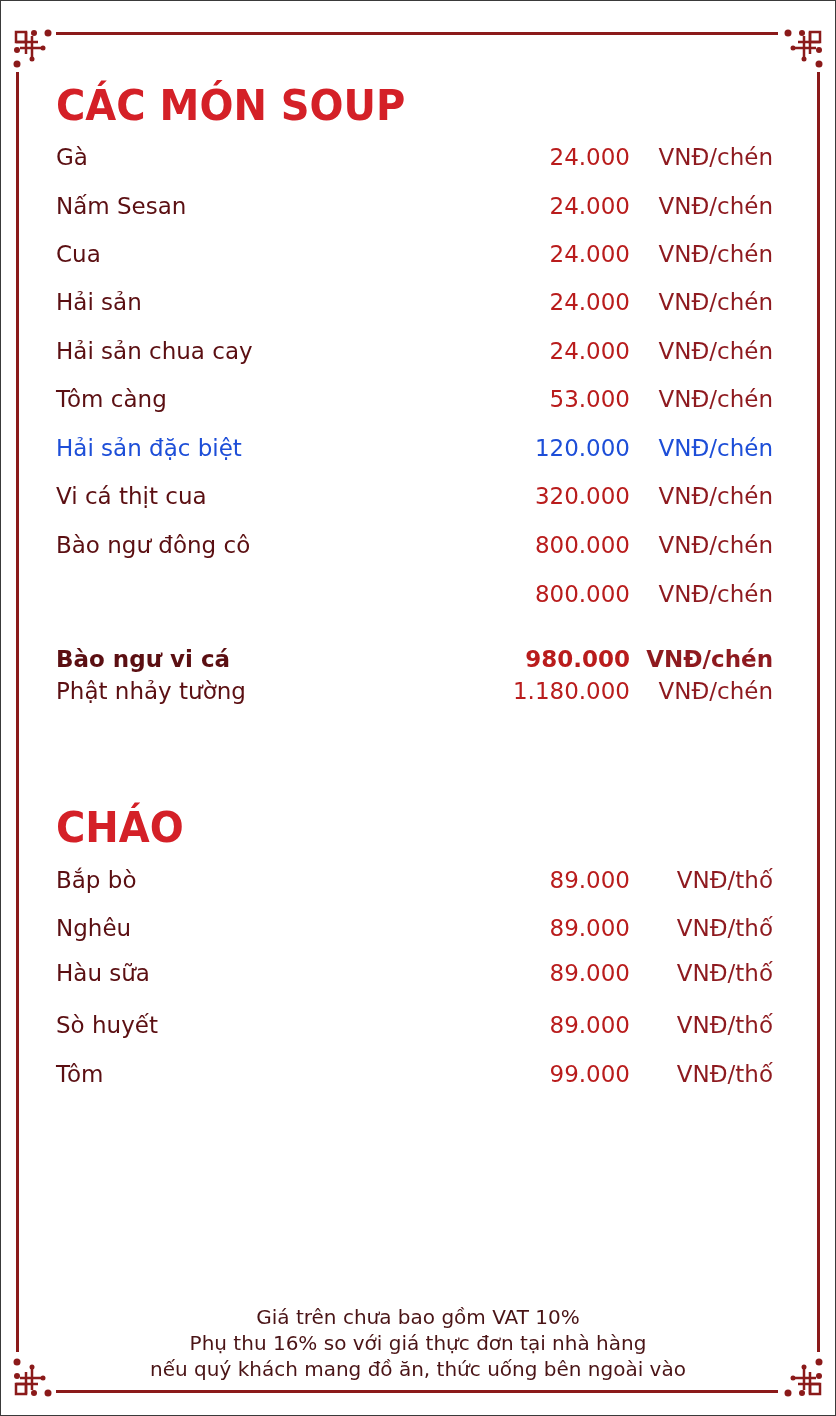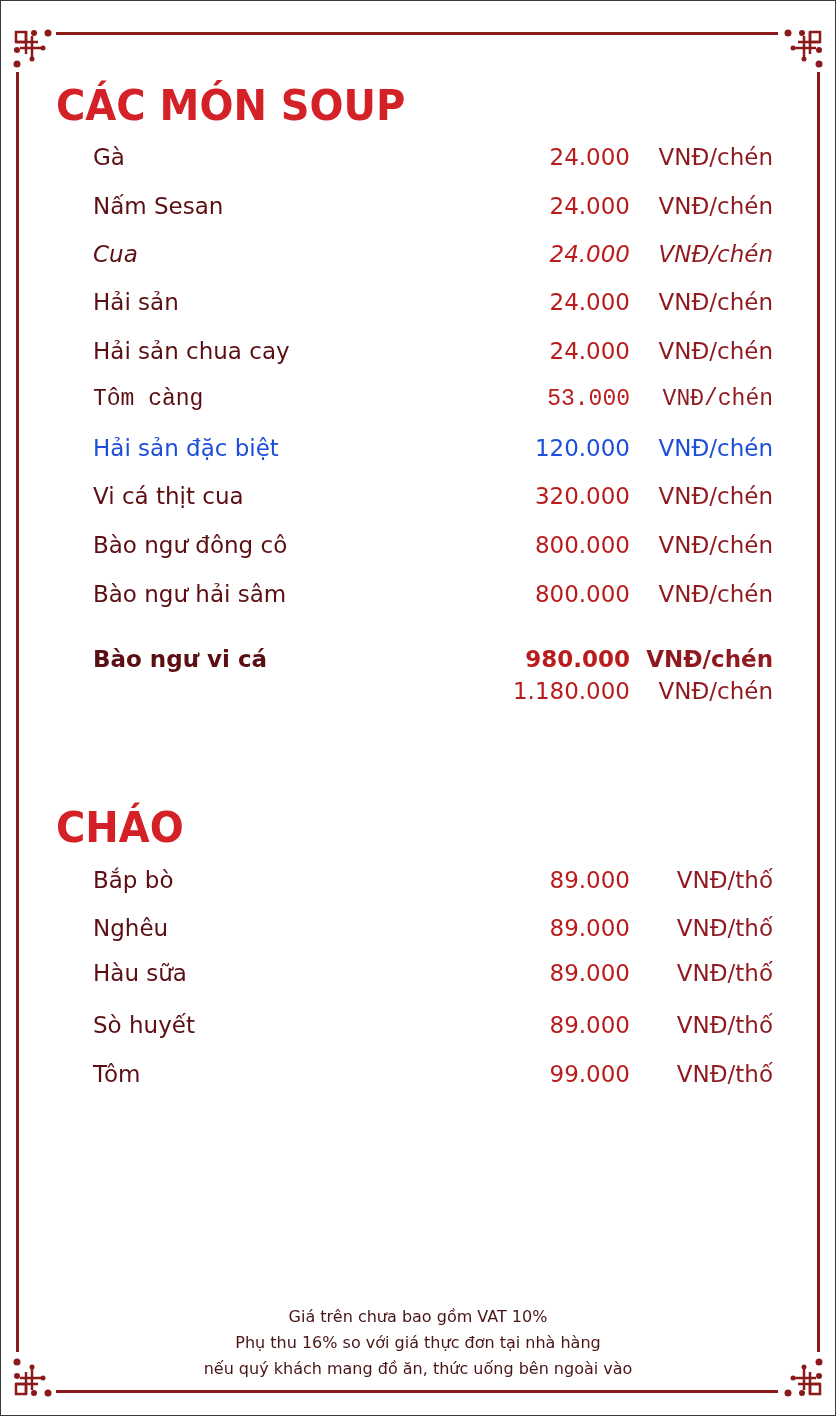--- a/index.html
+++ b/index.html
@@ -2,25 +2,25 @@
 <html><head>
 <meta charset="utf-8">
 <style>
   html, body { margin: 0; padding: 0; }
   body { width: 836px; height: 1416px; background: #ffffff; position: relative; overflow: hidden; font-family: "DejaVu Sans", sans-serif; }
   .outer { position: absolute; left: 0; top: 0; width: 834px; height: 1414px; border: 1px solid #3a3a3a; }
   .frame-line { position: absolute; background: #8b1a1a; }
   .corner { position: absolute; width: 48px; height: 48px; }
   .title { position: absolute; left: 56px; font-family: "DejaVu Sans", sans-serif; font-weight: bold; color: #d42027; font-size: 40px; letter-spacing: 0px; line-height: 1; transform: scaleY(1.05); transform-origin: left top; }
   .row { position: absolute; left: 56px; width: 720px; height: 30px; font-size: 23px; color: #5b0f12; }
-  .row .name { position: absolute; left: 0; top: 0; white-space: nowrap; margin-left: 37px; }
+  .row .name { position: absolute; left: 0; top: 0; white-space: nowrap; }
   .row .price { position: absolute; right: 146px; top: 0; text-align: right; white-space: nowrap; color: #b91c1c; }
   .row .unit { position: absolute; right: 3px; top: 0; white-space: nowrap; color: #8e1a1f; }
   .row.special, .row.special .price, .row.special .unit { color: #1d4ed8; }
-  .note { position: absolute; left: 0; width: 836px; text-align: center; font-size: 16px; color: #4a1416; line-height: 26px; }
+  .note { position: absolute; left: 0; width: 836px; text-align: center; font-size: 20px; color: #4a1416; line-height: 26px; }
 </style>
 </head>
 <body>
 
 <div class="outer"></div>
 
 <div class="frame-line" style="left:56px; top:32px; width:722px; height:3px;"></div>
 <div class="frame-line" style="left:56px; top:1390px; width:722px; height:3px;"></div>
 <div class="frame-line" style="left:16px; top:72px; width:3px; height:1280px;"></div>
 <div class="frame-line" style="left:817px; top:72px; width:3px; height:1280px;"></div>
@@ -87,66 +87,66 @@
 <div class="row" style="top:144px;">
     <span class="name">Gà</span>
     <span class="price">24.000</span>
     <span class="unit">VNĐ/chén</span>
   </div>
 <div class="row" style="top:193px;">
     <span class="name">Nấm Sesan</span>
     <span class="price">24.000</span>
     <span class="unit">VNĐ/chén</span>
   </div>
-<div class="row" style="top:241px;font-style:italic;">
+<div class="row" style="top:241px;">
     <span class="name">Cua</span>
     <span class="price">24.000</span>
     <span class="unit">VNĐ/chén</span>
   </div>
 <div class="row" style="top:289px;">
     <span class="name">Hải sản</span>
     <span class="price">24.000</span>
     <span class="unit">VNĐ/chén</span>
   </div>
 <div class="row" style="top:338px;">
     <span class="name">Hải sản chua cay</span>
     <span class="price">24.000</span>
     <span class="unit">VNĐ/chén</span>
   </div>
-<div class="row" style="top:386px;font-family:Liberation Mono, monospace;">
+<div class="row" style="top:386px;">
     <span class="name">Tôm càng</span>
     <span class="price">53.000</span>
     <span class="unit">VNĐ/chén</span>
   </div>
 <div class="row special" style="top:435px;">
     <span class="name">Hải sản đặc biệt</span>
     <span class="price">120.000</span>
     <span class="unit">VNĐ/chén</span>
   </div>
 <div class="row" style="top:483px;">
     <span class="name">Vi cá thịt cua</span>
     <span class="price">320.000</span>
     <span class="unit">VNĐ/chén</span>
   </div>
 <div class="row" style="top:532px;">
     <span class="name">Bào ngư đông cô</span>
     <span class="price">800.000</span>
     <span class="unit">VNĐ/chén</span>
   </div>
 <div class="row" style="top:581px;">
-    <span class="name">Bào ngư hải sâm</span>
     <span class="price">800.000</span>
     <span class="unit">VNĐ/chén</span>
   </div>
 <div class="row" style="top:646px;font-weight:bold;">
     <span class="name">Bào ngư vi cá</span>
     <span class="price">980.000</span>
     <span class="unit">VNĐ/chén</span>
   </div>
 <div class="row" style="top:678px;">
+    <span class="name">Phật nhảy tường</span>
     <span class="price">1.180.000</span>
     <span class="unit">VNĐ/chén</span>
   </div>
 
 <div class="title" style="top:806px;">CHÁO</div>
 
 <div class="row" style="top:867px;">
     <span class="name">Bắp bò</span>
     <span class="price">89.000</span>
     <span class="unit">VNĐ/thố</span>

